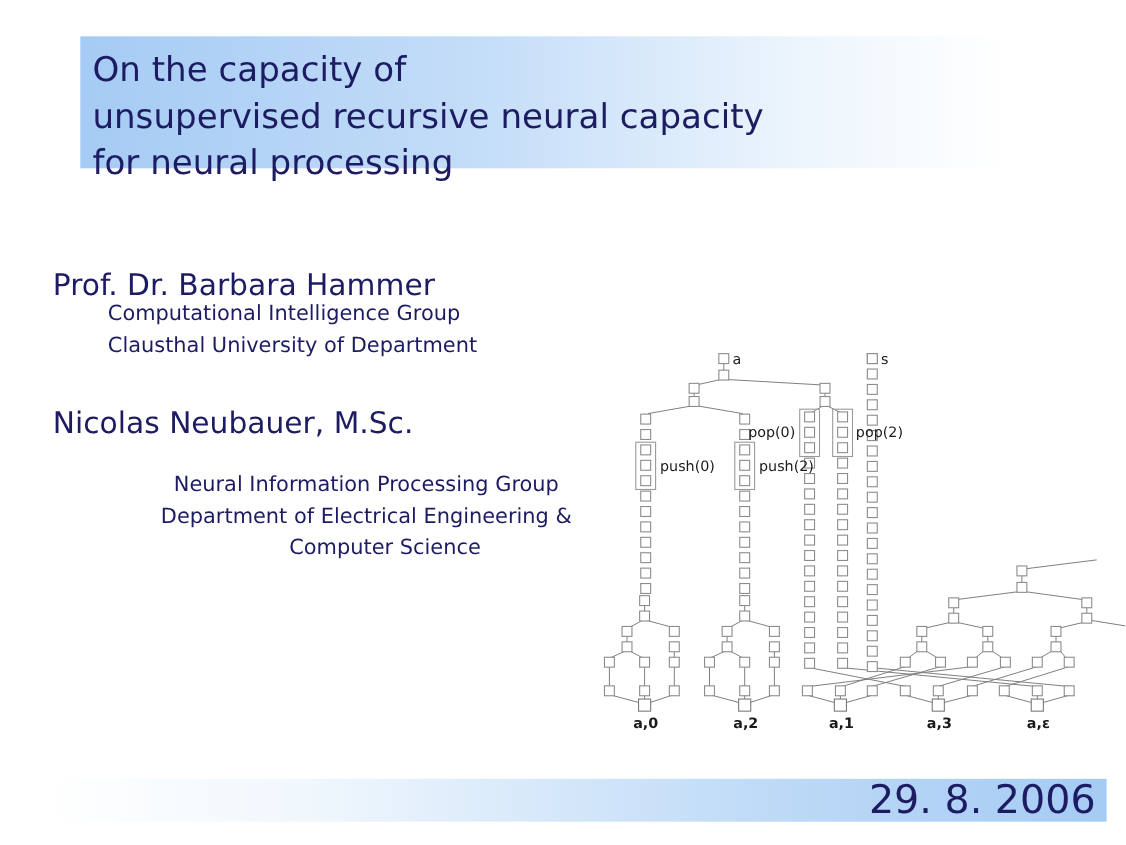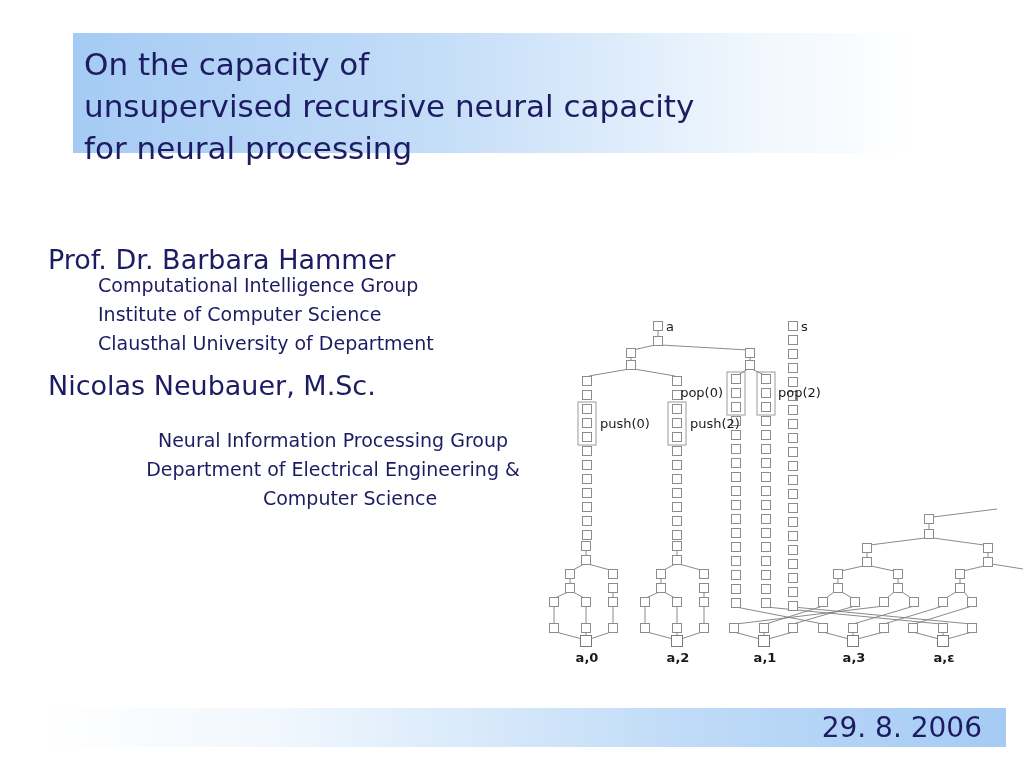--- a/index.html
+++ b/index.html
@@ -24,21 +24,21 @@
   .affil-line {
     font-size:19px; line-height:29px; color:#1d1c63;
     white-space:pre-line; padding-left:34px; text-indent:-34px;
   }
   .date-bar {
     position:absolute; left:40px; top:708px; width:966px; height:39px;
     background:linear-gradient(90deg, #ffffff 0%, #f0f7fd 25%, #bedaf7 68%, #a5cbf4 100%);
     text-align:right;
   }
   .date-text {
-    font-size:28px; line-height:39px; padding-right:24px; color:#1d1c63;
+    font-size:36px; line-height:39px; padding-right:10px; color:#1d1c63;
   }
   svg.diagram { position:absolute; left:540px; top:300px; }
   svg.diagram text {
     font-family:"DejaVu Sans", "Liberation Sans", sans-serif;
     font-size:13px; fill:#1a1a1a;
   }
   svg.diagram text.leaf { font-weight:bold; }
 </style>
 </head>
 <body>
@@ -49,21 +49,20 @@
     <div>unsupervised recursive neural capacity</div>
     <div>for neural processing</div>
   </div>
 </div>
 
 <div class="author-block" style="top:216px;margin-top:28px;">
   <div class="author-name">Prof. Dr. Barbara Hammer</div>
 </div>
 <div class="affil-list" style="top:243px;">
   <div class="affil-line">Computational Intelligence Group</div>
-  <div class="affil-line">Institute of Computer Science</div>
   <div class="affil-line">Clausthal University of Department</div>
 </div>
 
 <div class="author-block" style="top:358px;margin-top:12px;">
   <div class="author-name">Nicolas Neubauer, M.Sc.</div>
 </div>
 <div class="affil-list" style="top:398px;text-align:center;">
   <div class="affil-line">Neural Information Processing Group</div>
   <div class="affil-line">Department of Electrical Engineering &amp;
 Computer Science</div>

